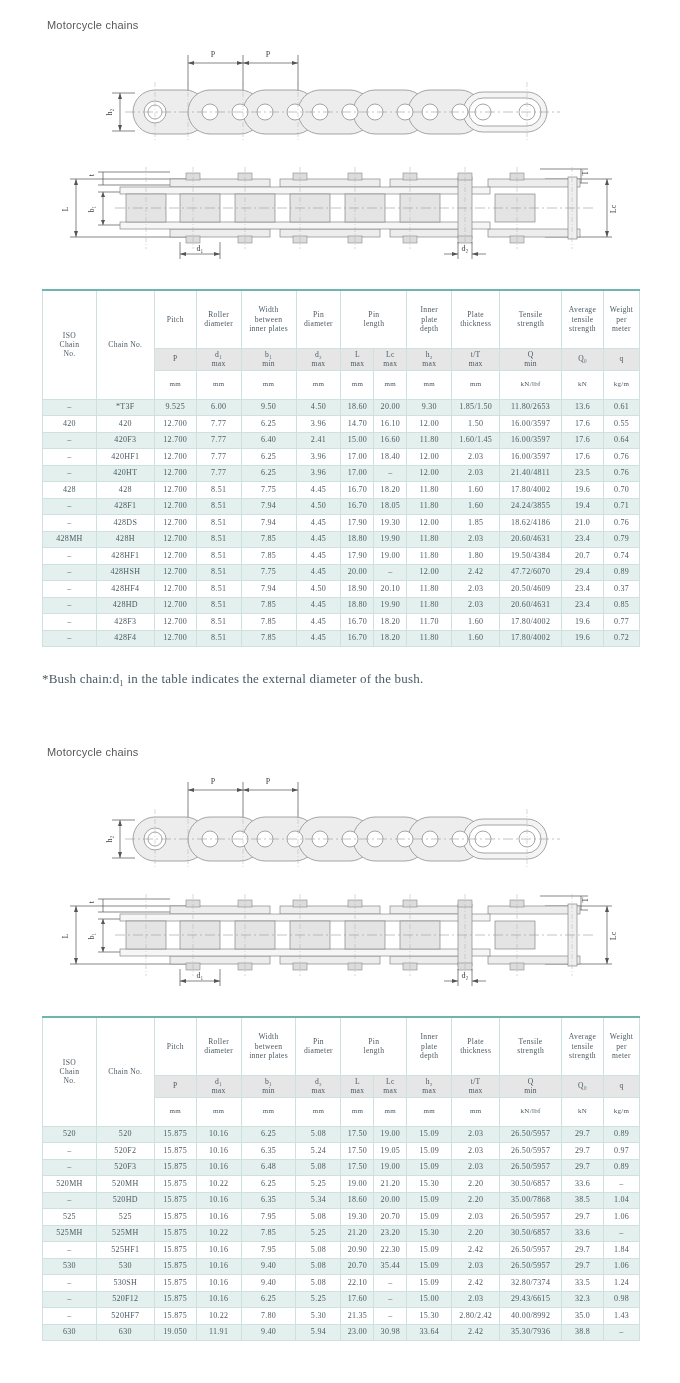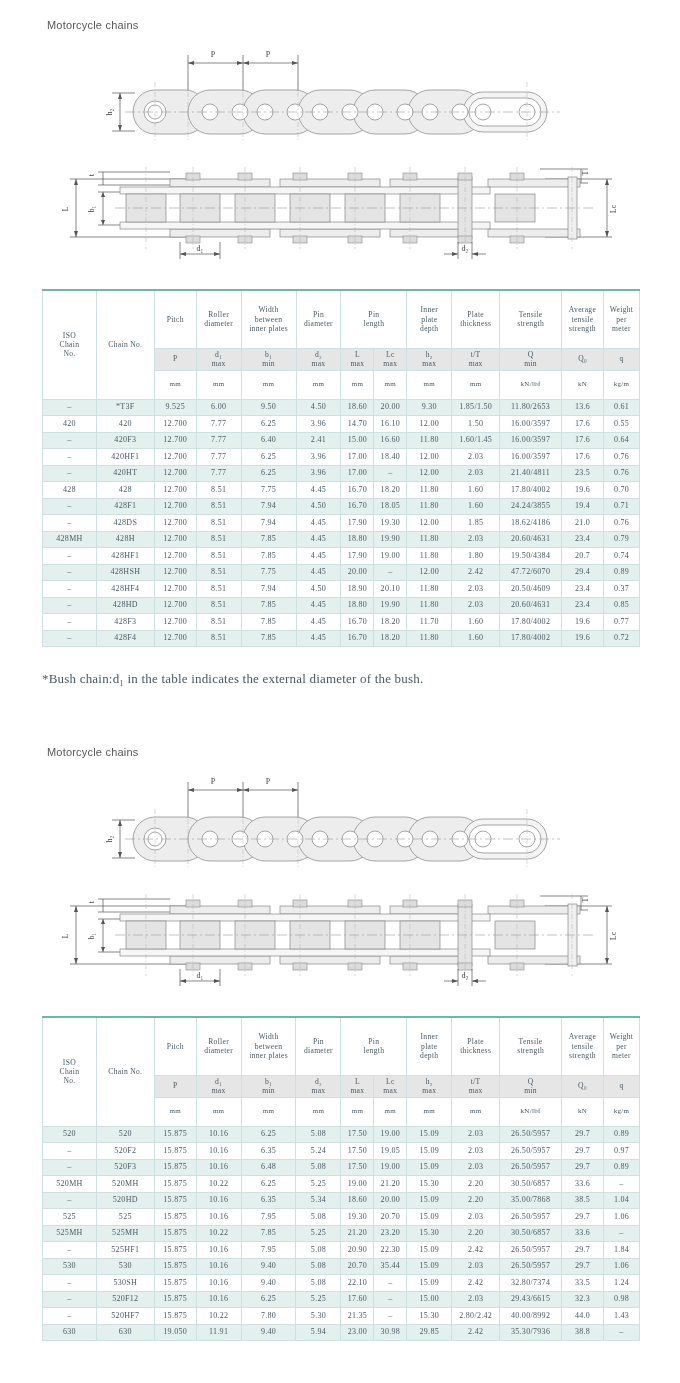--- a/index.html
+++ b/index.html
@@ -1122,33 +1122,33 @@
               <td>520HF7</td>
               <td>15.875</td>
               <td>10.22</td>
               <td>7.80</td>
               <td>5.30</td>
               <td>21.35</td>
               <td>–</td>
               <td>15.30</td>
               <td>2.80/2.42</td>
               <td>40.00/8992</td>
-              <td>44.0</td>
+              <td>35.0</td>
               <td>1.43</td>
             </tr>
             <tr>
               <td>630</td>
               <td>630</td>
               <td>19.050</td>
               <td>11.91</td>
               <td>9.40</td>
               <td>5.94</td>
               <td>23.00</td>
               <td>30.98</td>
-              <td>29.85</td>
+              <td>33.64</td>
               <td>2.42</td>
               <td>35.30/7936</td>
               <td>38.8</td>
               <td>–</td>
             </tr>
           </tbody>
       </table>
     </div>
   </div>
 

